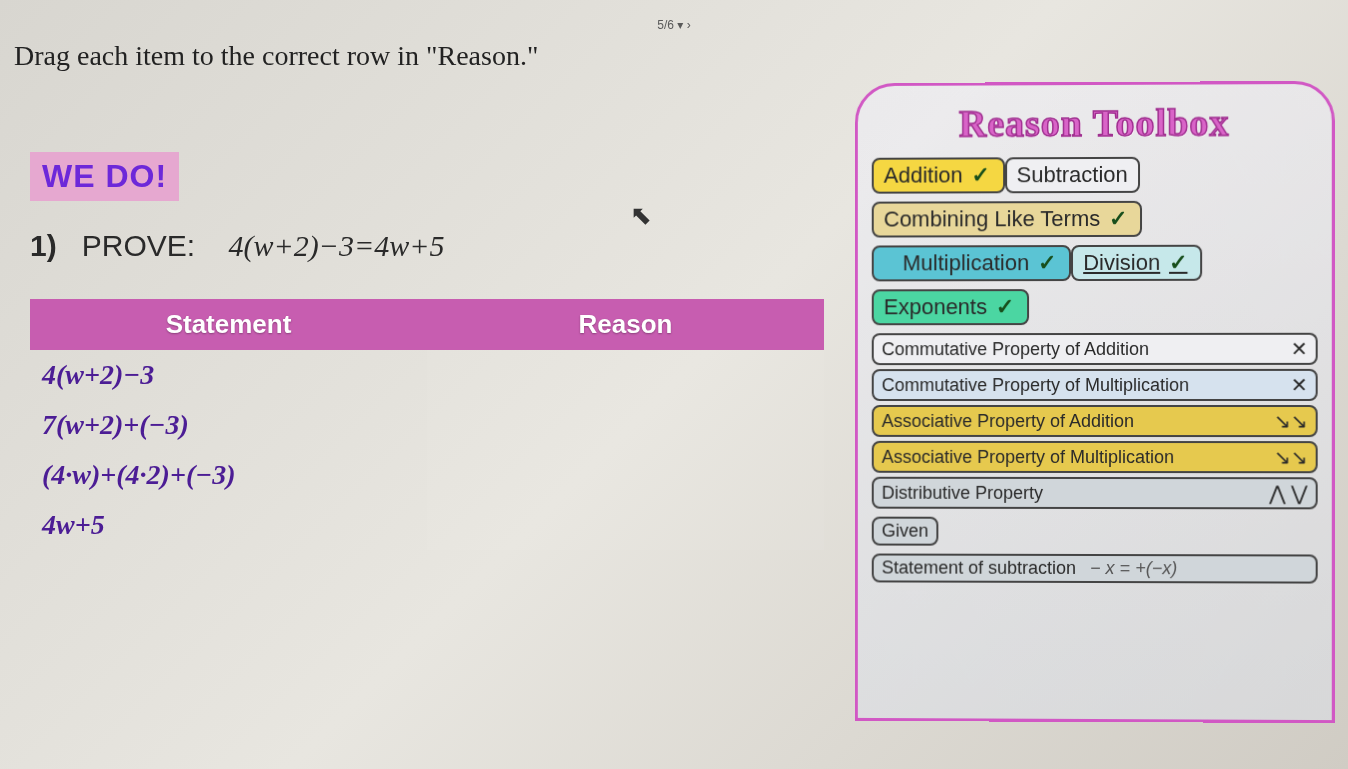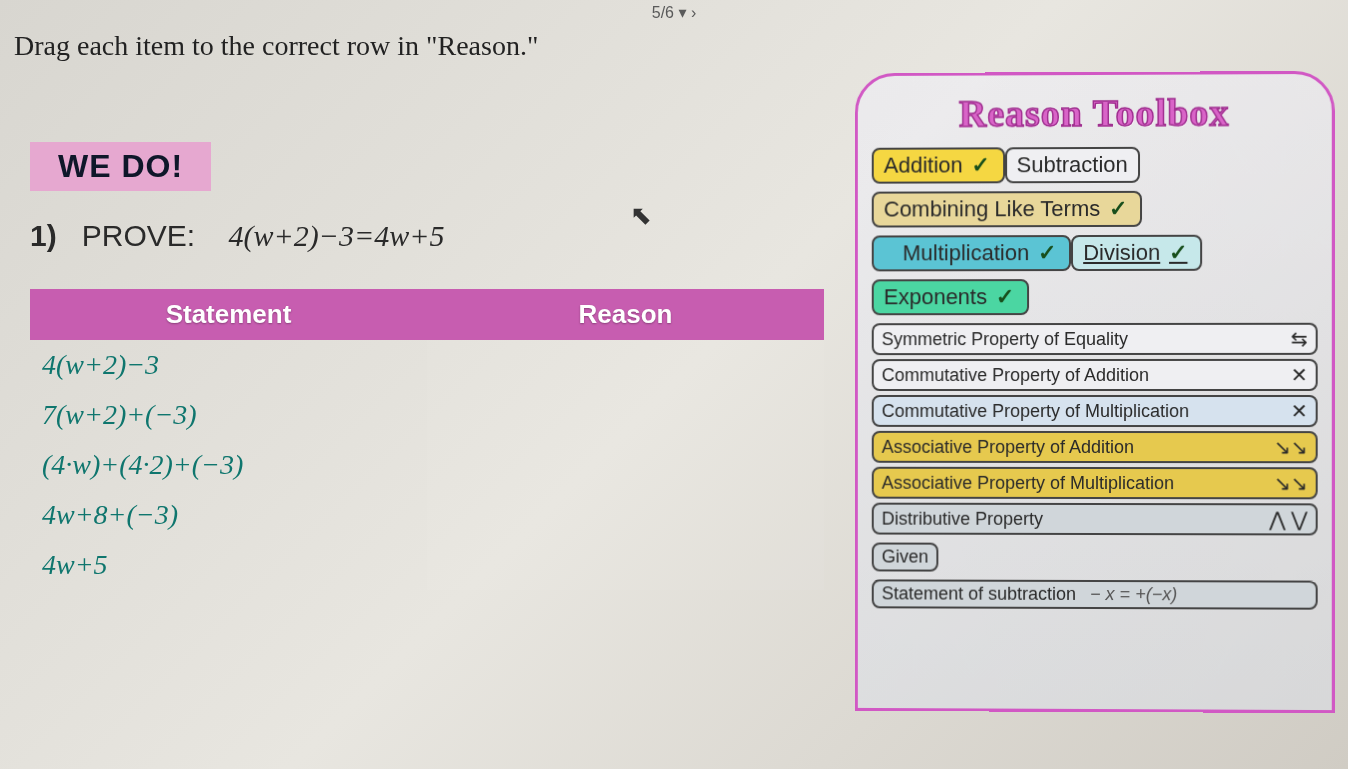--- a/index.html
+++ b/index.html
@@ -7,47 +7,47 @@
     margin: 0;
     font-family: Georgia, 'Times New Roman', serif;
     background: linear-gradient(135deg, #d8d6d0 0%, #e8e6e0 50%, #d0ccc4 100%);
     width: 1348px;
     height: 769px;
     overflow: hidden;
     color: #2a2a2a;
   }
   .topbar {
     text-align: center;
-    padding-top: 3px;
+    padding-top: 18px;
     color: #5a5a5a;
-    font-size: 16px;
+    font-size: 12px;
     font-family: Arial, sans-serif;
   }
   .instruction {
     font-size: 28px;
     padding: 8px 24px 0 14px;
     color: #222;
   }
   .layout {
     display: flex;
     gap: 30px;
     padding: 10px 14px 0 30px;
   }
   .left {
     flex: 1 1 58%;
     padding-top: 70px;
   }
   .wedo {
     display: inline-block;
     background: #e6a8d0;
-    color: #0f172a;
+    color: #6d28d9;
     font-family: Arial, sans-serif;
     font-weight: bold;
     font-size: 32px;
-    padding: 6px 28px;
+    padding: 6px 12px;
     letter-spacing: 1px;
     margin-bottom: 28px;
   }
   .prove-line {
     font-size: 30px;
     font-family: Arial, sans-serif;
     margin-bottom: 36px;
   }
   .prove-line .num { font-weight: bold; }
   .prove-line .expr { font-style: italic; font-family: Georgia, serif; }
@@ -64,23 +64,24 @@
     text-align: center;
     padding: 10px 8px;
     text-shadow: 0 1px 2px rgba(0,0,0,0.3);
   }
   .proof-table th:first-child { width: 50%; }
   .proof-table td {
     padding: 8px 12px;
     font-size: 28px;
     font-family: Georgia, serif;
     font-style: italic;
-    color: #0f766e;
+    color: #4c1d95;
     text-align: left;
     height: 50px;
+    font-weight: bold;
   }
   .proof-table td.reason-cell {
     background: rgba(255,255,255,0.05);
   }
   .right {
     flex: 0 0 480px;
     position: relative;
   }
   .toolbox {
     border: 3px solid #d158c4;
@@ -184,24 +185,20 @@
           </tr>
           <tr>
             <td>7(w+2)+(−3)</td>
             <td class="reason-cell"></td>
           </tr>
           <tr>
             <td>(4·w)+(4·2)+(−3)</td>
             <td class="reason-cell"></td>
           </tr>
           <tr>
-            <td>4w+8+(−3)</td>
-            <td class="reason-cell"></td>
-          </tr>
-          <tr>
             <td>4w+5</td>
             <td class="reason-cell"></td>
           </tr>
         </tbody>
     </table>
   </div>
 
   <div class="right">
     <div class="toolbox">
       <div class="toolbox-title">Reason Toolbox</div>
@@ -215,23 +212,20 @@
             <span class="check" style="margin-left: auto;">✓</span>
           </div><div class="tool bg-teal">
             <span>Multiplication</span>
             <span class="check" style="margin-left: auto;">✓</span>
           </div><div class="tool bg-ltteal">
             <span>Division</span>
             <span class="check" style="margin-left: auto;">✓</span>
           </div><div class="tool bg-green">
             <span>Exponents</span>
             <span class="check" style="margin-left: auto;">✓</span>
-          </div><div class="tool bg-white small wide">
-            <span>Symmetric Property of Equality</span>
-            <span class="sym" style="margin-left: auto;">⇆</span>
           </div><div class="tool bg-white small wide">
             <span>Commutative Property of Addition</span>
             <span class="sym" style="margin-left: auto;">✕</span>
           </div><div class="tool bg-ltblue small wide">
             <span>Commutative Property of Multiplication</span>
             <span class="sym" style="margin-left: auto;">✕</span>
           </div><div class="tool bg-gold small wide">
             <span>Associative Property of Addition</span>
             <span class="sym" style="margin-left: auto;">↘↘</span>
           </div><div class="tool bg-gold small wide">

